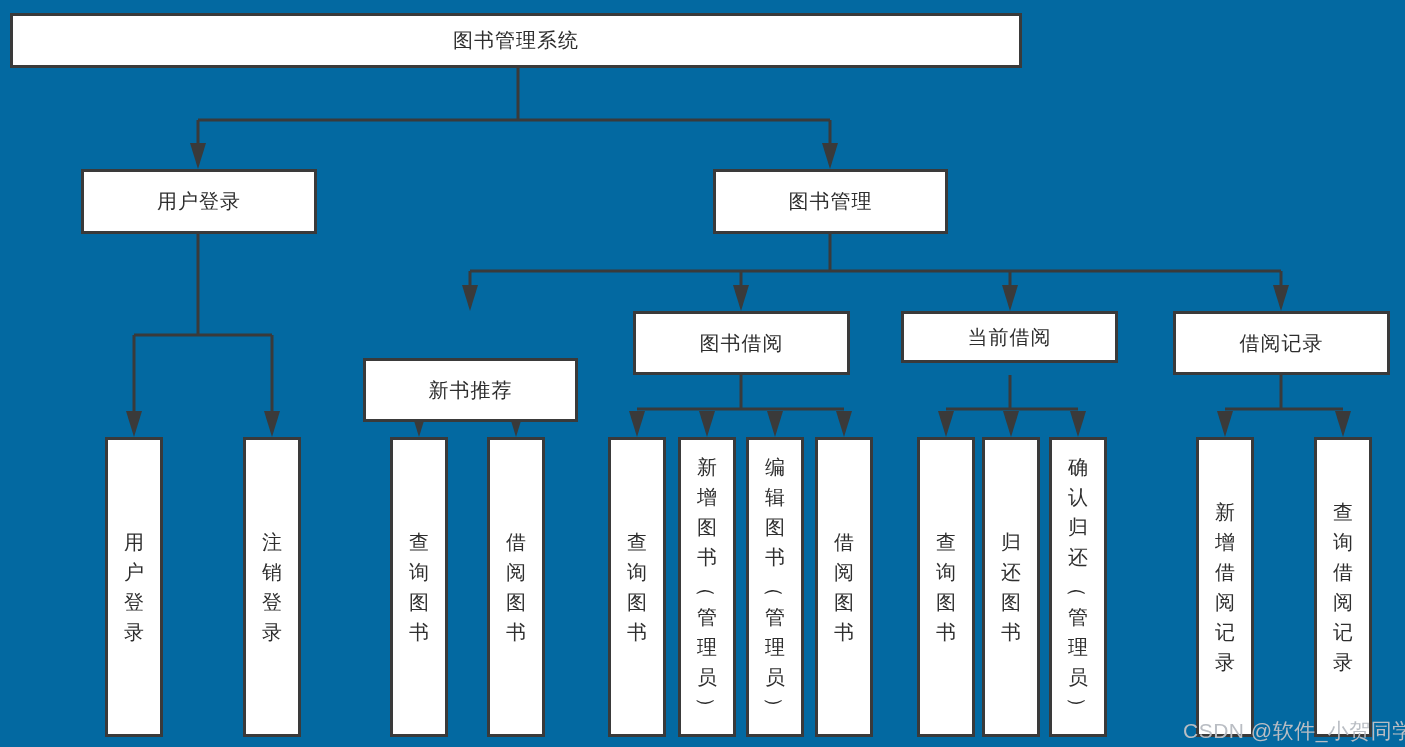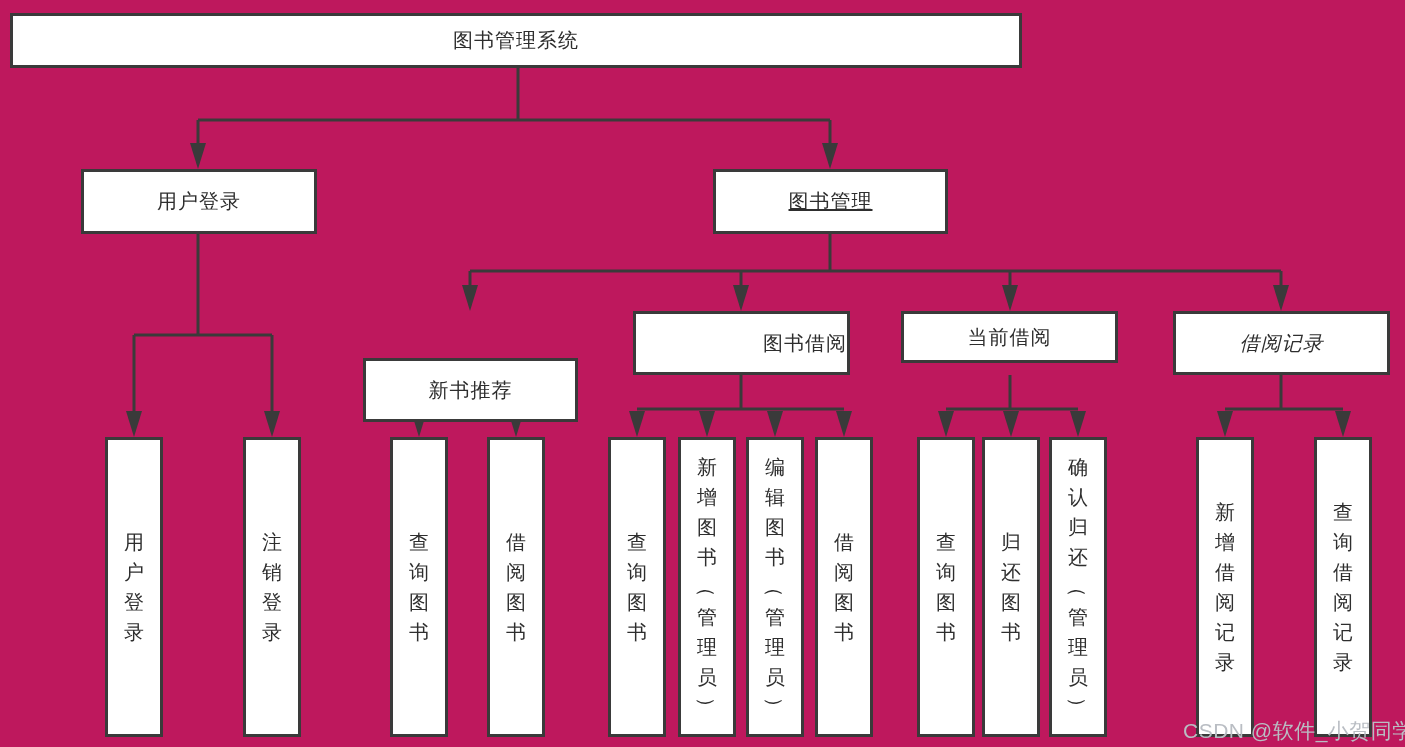--- a/index.html
+++ b/index.html
@@ -1,20 +1,20 @@
 <!DOCTYPE html>
 <html><head>
 <meta charset="utf-8">
 <style>
   html,body { margin:0; padding:0; background:#ffffff; }
   #stage {
     position: relative;
     width: 1405px;
     height: 747px;
-    background: #be185d;
+    background: #0369a1;
     overflow: hidden;
     font-family: "Liberation Sans", "DejaVu Sans", sans-serif;
     color: #2e2e2e;
   }
   #wires { position:absolute; left:0; top:0; width:1405px; height:747px; }
 
   .node {
     position: absolute;
     box-sizing: border-box;
     border: 3px solid #3a3a3a;
@@ -112,34 +112,34 @@
     </g>
   </svg>
 
   <div class="node" style="left:10px; top:13px; width:1012px; height:55px;">
     <span class="h-label">图书管理系统</span>
   </div>
 
   <div class="node" style="left:81px; top:169px; width:236px; height:65px;text-align:right;">
     <span class="h-label">用户登录</span>
   </div>
-  <div class="node" style="left:713px; top:169px; width:235px; height:65px;text-decoration:underline;">
+  <div class="node" style="left:713px; top:169px; width:235px; height:65px;">
     <span class="h-label">图书管理</span>
   </div>
 
   <div class="node" style="left:363px; top:311px; width:215px; height:64px;margin-top:47px;">
     <span class="h-label">新书推荐</span>
   </div>
-  <div class="node" style="left:633px; top:311px; width:217px; height:64px;justify-content:flex-end;">
+  <div class="node" style="left:633px; top:311px; width:217px; height:64px;">
     <span class="h-label">图书借阅</span>
   </div>
   <div class="node" style="left:901px; top:311px; width:217px; height:52px;">
     <span class="h-label">当前借阅</span>
   </div>
-  <div class="node" style="left:1173px; top:311px; width:217px; height:64px;font-style:italic;">
+  <div class="node" style="left:1173px; top:311px; width:217px; height:64px;">
     <span class="h-label">借阅记录</span>
   </div>
 
   <div class="node leaf" style="left:105px; top:437px;">
     <div class="vtext">
         <span>用</span>
         <span>户</span>
         <span>登</span>
         <span>录</span>
       </div>

